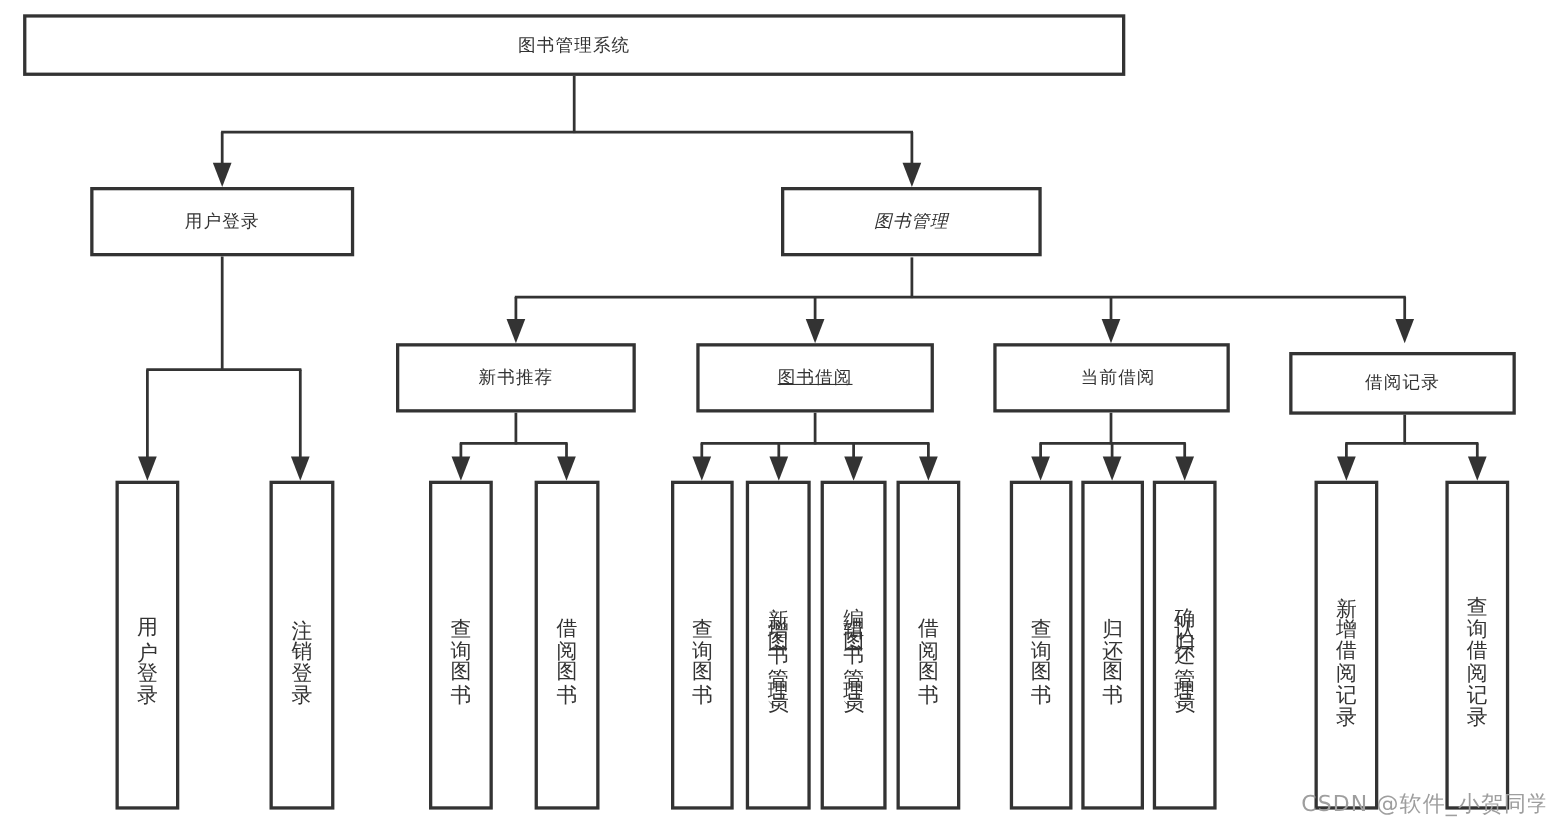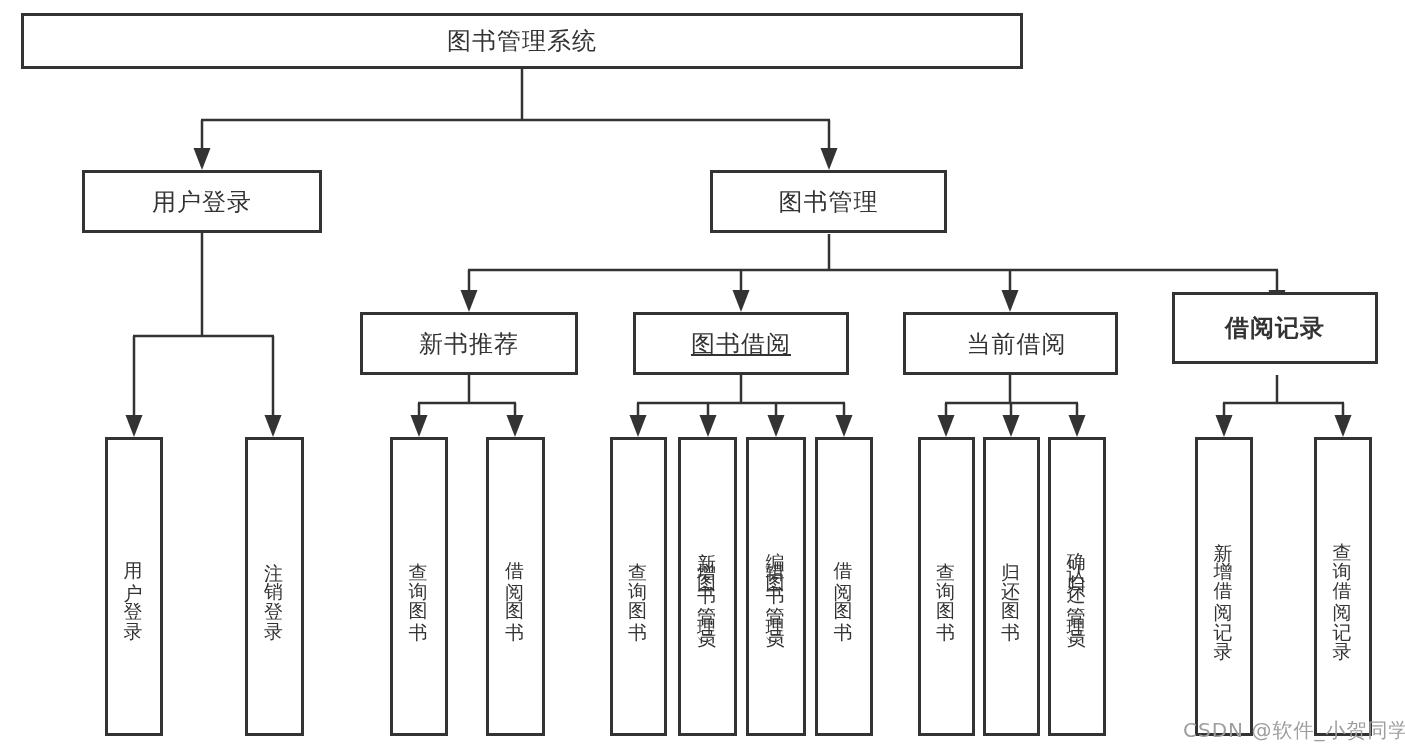--- a/index.html
+++ b/index.html
@@ -19,21 +19,21 @@
     z-index: 1;
   }
   .hbox {
     position: absolute;
     box-sizing: border-box;
     border: 3px solid #333333;
     background: #ffffff;
     display: flex;
     align-items: center;
     justify-content: center;
-    font-size: 24px;
+    font-size: 16px;
     letter-spacing: 1px;
     z-index: 2;
     white-space: nowrap;
   }
   .vbox {
     position: absolute;
     box-sizing: border-box;
     border: 3px solid #333333;
     background: #ffffff;
     display: flex;
@@ -127,26 +127,26 @@
         <line x1="1224" y1="403" x2="1224" y2="421"></line>
         <polygon points="1224,437 1215.5,415 1232.5,415" stroke="none"></polygon>
         <line x1="1343" y1="403" x2="1343" y2="421"></line>
         <polygon points="1343,437 1334.5,415 1351.5,415" stroke="none"></polygon>
       </g>
   </svg>
 
   <div class="hbox" style="left:21px; top:13px; width:1002px; height:56px;">图书管理系统</div>
 
   <div class="hbox" style="left:82px; top:170px; width:240px; height:63px;">用户登录</div>
-  <div class="hbox" style="left:710px; top:170px; width:237px; height:63px;">图书管理</div>
+  <div class="hbox" style="left:710px; top:170px; width:237px; height:63px;font-style:italic;">图书管理</div>
 
   <div class="hbox" style="left:360px; top:312px; width:218px; height:63px;">新书推荐</div>
   <div class="hbox" style="left:633px; top:312px; width:216px; height:63px;text-decoration:underline;">图书借阅</div>
   <div class="hbox" style="left:903px; top:312px; width:215px; height:63px;padding-left:12px;">当前借阅</div>
-  <div class="hbox" style="left:1172px; top:292px; width:206px; height:72px;font-weight:bold;">借阅记录</div>
+  <div class="hbox" style="left:1172px; top:320px; width:206px; height:57px;">借阅记录</div>
 
   <div class="vbox" style="left:105px; width:58px;">用户登录</div>
   <div class="vbox" style="left:245px; width:59px;">注销登录</div>
 
   <div class="vbox" style="left:390px; width:58px;">查询图书</div>
   <div class="vbox" style="left:486px; width:59px;">借阅图书</div>
 
   <div class="vbox" style="left:610px; width:57px;">查询图书</div>
   <div class="vbox long" style="left:678px; width:59px;">新增图书（管理员）</div>
   <div class="vbox long" style="left:746px; width:60px;">编辑图书（管理员）</div>

